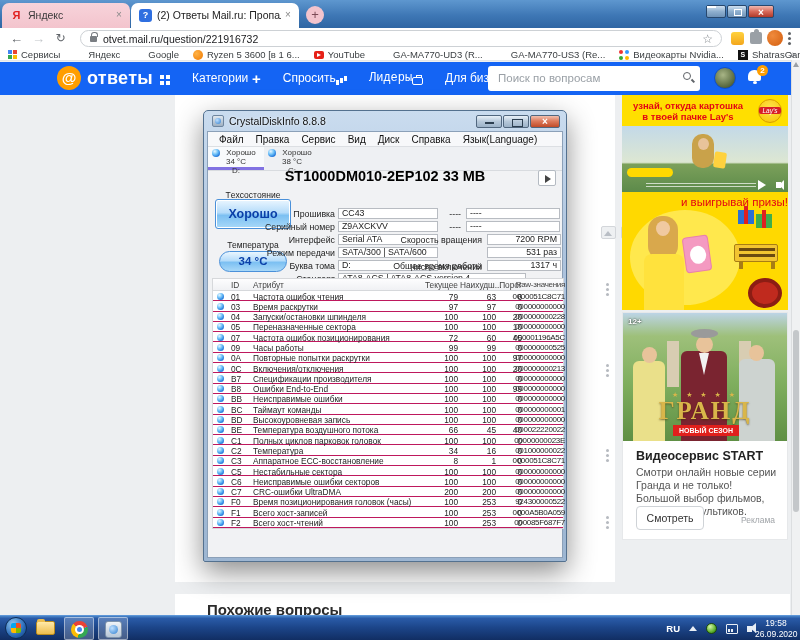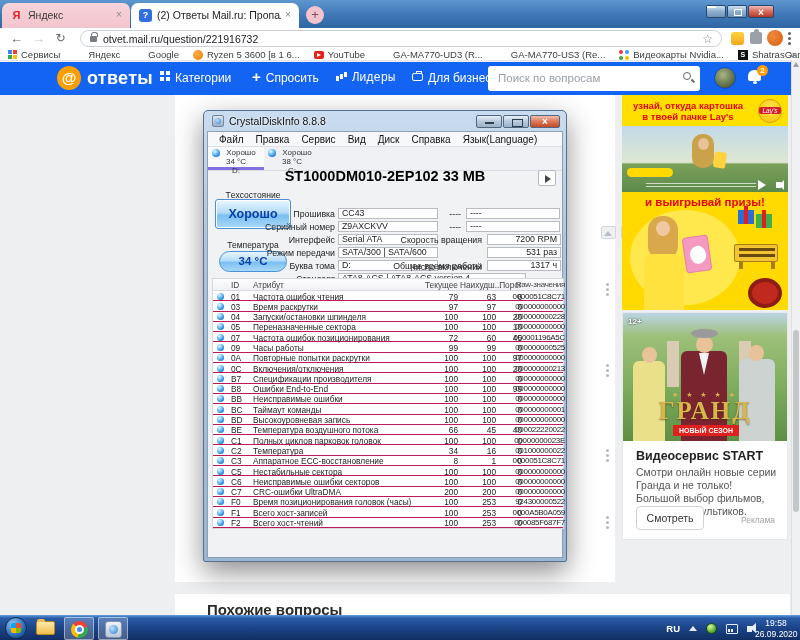--- a/index.html
+++ b/index.html
@@ -61,21 +61,21 @@
   .ico-color-dots:before { content:""; position:absolute; left:0; top:0; width:4px; height:4px; border-radius:50%; background:#e33; box-shadow:6px 0 0 #39f,0 6px 0 #3a3,6px 6px 0 #fb0; }
   .ico-s-black { background:#111; }
   .ico-s-black:before { content:"S"; position:absolute; width:100%; text-align:center; color:#fff; font-size:7px; line-height:10px; font-weight:bold; }
   #bm-overflow { position:absolute; right:6px; top:1px; color:#5f6368; font-size:10px; }
 
   
   #site-header { position:absolute; left:0; top:62px; width:800px; height:33px; background:#1464f4; }
   #logo { position:absolute; left:57px; top:4px; display:flex; align-items:center; gap:6px; }
   #logo-at { width:24px; height:24px; border-radius:50%; background:#ff9e00; color:#fff; font-size:15px; font-weight:bold; text-align:center; line-height:24px; }
   #logo-text { color:#fff; font-size:18px; font-weight:bold; letter-spacing:.3px; }
-  .nav-item { position:absolute; top:9px; display:flex; align-items:flex-start; gap:5px; color:#fff; font-size:12px; }
+  .nav-item { position:absolute; top:9px; display:flex; align-items:flex-end; gap:22px; color:#fff; font-size:12px; }
   #nav-cat { left:160px; } #nav-ask { left:252px; } #nav-lead { left:336px;font-family:Liberation Mono, monospace; } #nav-biz { left:412px; }
   .ic-grid { width:10px; height:10px; position:relative; }
   .ic-grid:before { content:""; position:absolute; width:4px; height:4px; background:#fff; box-shadow:6px 0 0 #fff,0 6px 0 #fff,6px 6px 0 #fff; }
   .ic-plus { font-size:15px; font-weight:bold; line-height:12px; }
   .ic-bars { width:11px; height:10px; position:relative; }
   .ic-bars:before { content:""; position:absolute; bottom:0; left:0; width:3px; height:5px; background:#fff; box-shadow:4px -2px 0 #fff,8px -4px 0 #fff; }
   .ic-case { width:11px; height:8px; border:1.4px solid #fff; border-radius:2px; position:relative; margin-top:2px; }
   .ic-case:before { content:""; position:absolute; left:2.5px; top:-3px; width:4px; height:2px; border:1.2px solid #fff; border-bottom:none; }
   #search-box { position:absolute; left:488px; top:4px; width:212px; height:25px; background:#fff; border-radius:3px; }
   #search-ph { position:absolute; left:10px; top:6px; font-size:11.5px; color:#9aa0a6; }
@@ -158,21 +158,21 @@
   .v-face { position:absolute; left:76px; top:12px; width:11px; height:12px; border-radius:50%; background:#e8c39a; }
   .v-pack { position:absolute; left:92px; top:26px; width:12px; height:16px; background:#ffd23e; border-radius:2px; transform:rotate(8deg); }
   #lays-pill { position:absolute; left:5px; top:42px; width:46px; height:9px; border-radius:5px; background:#ffd900; }
   .cap-lines { position:absolute; left:24px; top:57px; width:110px; height:5px;
     background:repeating-linear-gradient(180deg,rgba(255,255,255,.85) 0 1px,transparent 1px 3px); opacity:.8; }
   #lays-play { position:absolute; right:22px; top:54px; border-left:8px solid #fff; border-top:5px solid transparent; border-bottom:5px solid transparent; }
   #lays-mute { position:absolute; right:7px; top:56px; width:5px; height:6px; background:#fff; }
   #lays-mute:before { content:""; position:absolute; left:3px; top:-2px; border-right:5px solid #fff; border-top:5px solid transparent; border-bottom:5px solid transparent; }
   #lays-prizes { position:absolute; left:0; top:97px; width:100%; height:118px; background:#ffd900; }
   #lays-prizes:before { content:""; position:absolute; left:8px; top:18px; width:110px; height:95px; border-radius:50%; background:#ffe84d; }
-  #lays-prizeline { position:absolute; left:0; top:4px; width:100%; text-align:center; color:#e30613; font-weight:bold; font-size:11.5px; }
+  #lays-prizeline { position:absolute; left:0; top:4px; width:100%; text-align:right; color:#e30613; font-weight:normal; font-size:11.5px; }
   .p-hair { position:absolute; left:26px; top:24px; width:30px; height:44px; border-radius:14px; background:#d9a84c; }
   .p-face { position:absolute; left:34px; top:29px; width:14px; height:15px; border-radius:50%; background:#f0c9a0; }
   .p-dress { position:absolute; left:22px; top:62px; width:40px; height:56px; border-radius:8px 8px 0 0; background:#ffe23d; }
   .p-pack { position:absolute; left:62px; top:44px; width:26px; height:36px; border-radius:4px; background:#f49ac1; transform:rotate(-8deg); border:1px solid #e87fae; }
   .p-pack:before { content:""; position:absolute; left:5px; top:9px; width:16px; height:18px; border-radius:50%; background:#fff; }
   .box-prize { position:absolute; width:16px; height:14px; }
   #box-1 { left:116px; top:18px; background:#2b6fd4; } #box-2 { left:134px; top:22px; background:#3fae4c; }
   .box-prize:before { content:""; position:absolute; left:6px; top:-4px; width:4px; height:18px; background:#e02020; }
   .foosball { position:absolute; left:112px; top:52px; width:44px; height:18px; background:#f2c431; border:1px solid #a87d14; border-radius:2px; }
   .foosball:before { content:""; position:absolute; left:4px; top:3px; width:36px; height:3px; background:#6b4a10; box-shadow:0 6px 0 #6b4a10; }

